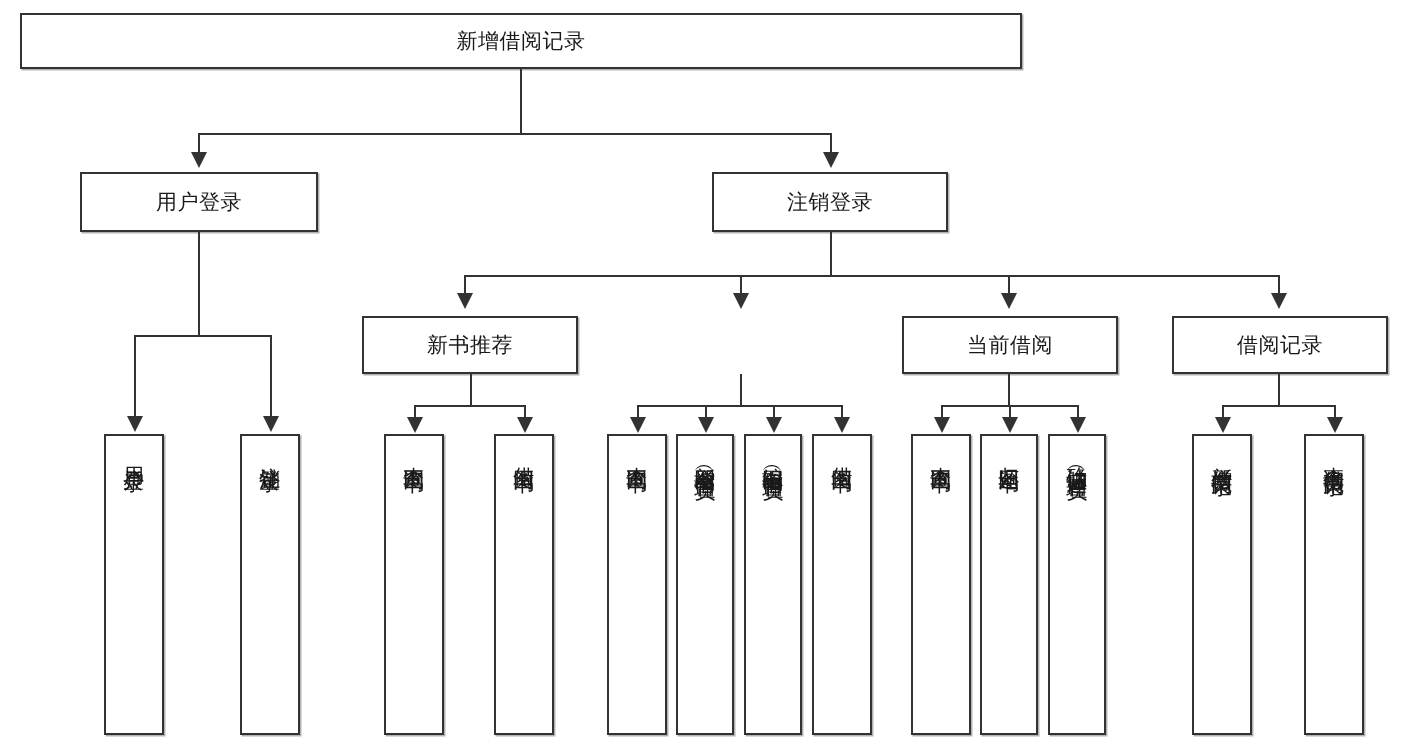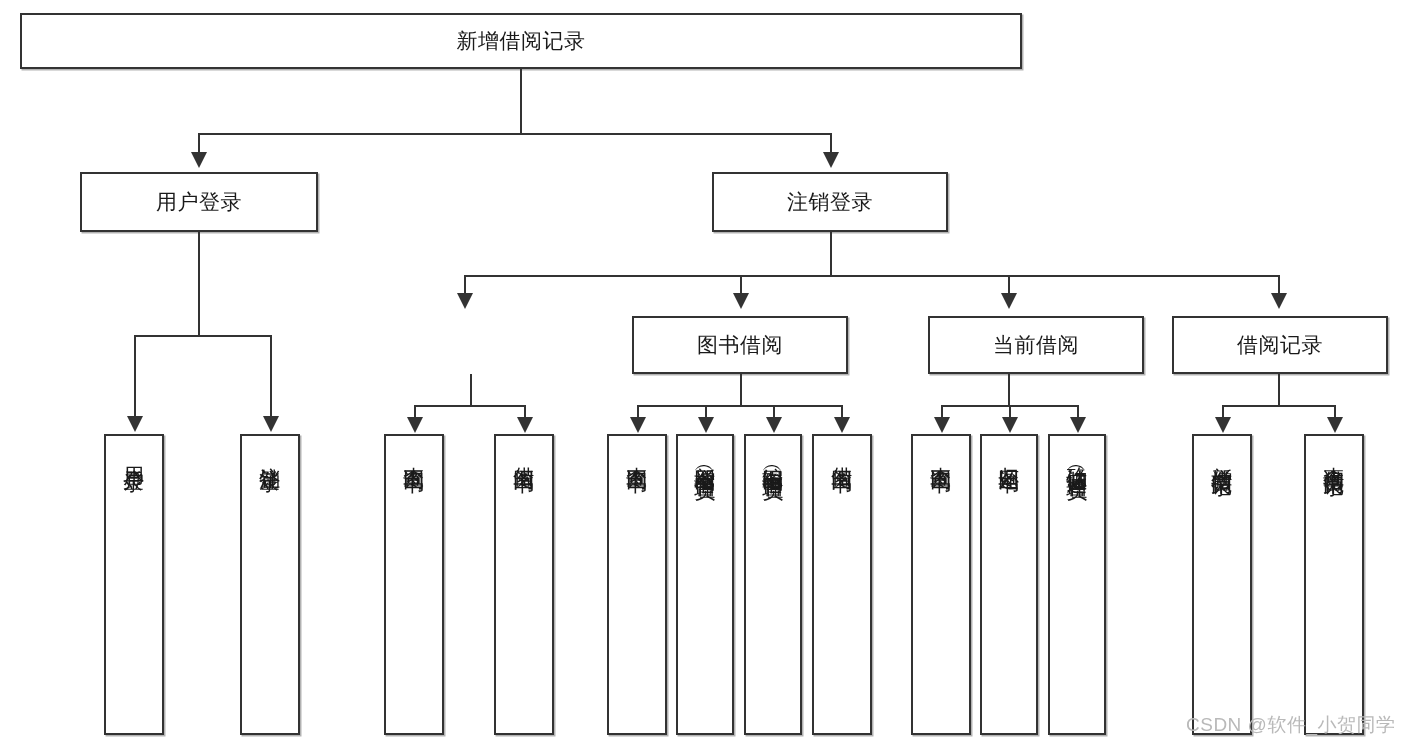--- a/index.html
+++ b/index.html
@@ -114,24 +114,24 @@
   <div class="edge h" style="left:464px; top:275px; width:816px;"></div>
   <div class="edge v" style="left:464px; top:275px; height:20px;"></div>
   <div class="arrow" style="left:457px; top:293px;"></div>
   <div class="edge v" style="left:740px; top:275px; height:20px;"></div>
   <div class="arrow" style="left:733px; top:293px;"></div>
   <div class="edge v" style="left:1008px; top:275px; height:20px;"></div>
   <div class="arrow" style="left:1001px; top:293px;"></div>
   <div class="edge v" style="left:1278px; top:275px; height:20px;"></div>
   <div class="arrow" style="left:1271px; top:293px;"></div>
 
-  <div class="node" style="left:632px; top:316px; width:216px; height:58px;">
-    <span class="label">图书借阅</span>
-  </div>
-  <div class="node" style="left:928px; top:316px; width:216px; height:58px;align-items:center;">
+  <div class="node" style="left:362px; top:316px; width:216px; height:58px;">
+    <span class="label">新书推荐</span>
+  </div>
+  <div class="node" style="left:902px; top:316px; width:216px; height:58px;align-items:center;">
     <span class="label">当前借阅</span>
   </div>
   <div class="node" style="left:1172px; top:316px; width:216px; height:58px;">
     <span class="label">借阅记录</span>
   </div>
 
   <div class="edge v" style="left:470px; top:374px; height:32px;"></div>
   <div class="edge h" style="left:414px; top:405px; width:112px;"></div>
   <div class="edge v" style="left:414px; top:405px; height:14px;"></div>
   <div class="arrow" style="left:407px; top:417px;"></div>
@@ -202,15 +202,14 @@
     <span class="label">确认归还（管理员）</span>
   </div>
 
   <div class="node vertical" style="left:1192px; top:434px; width:60px; height:301px;">
     <span class="label">新增借阅记录</span>
   </div>
   <div class="node vertical" style="left:1304px; top:434px; width:60px; height:301px;">
     <span class="label">查询借阅记录</span>
   </div>
 
-  <div id="watermark">CSDN @软件_小贺同学</div>
 
 </div>
 
 </body></html>

